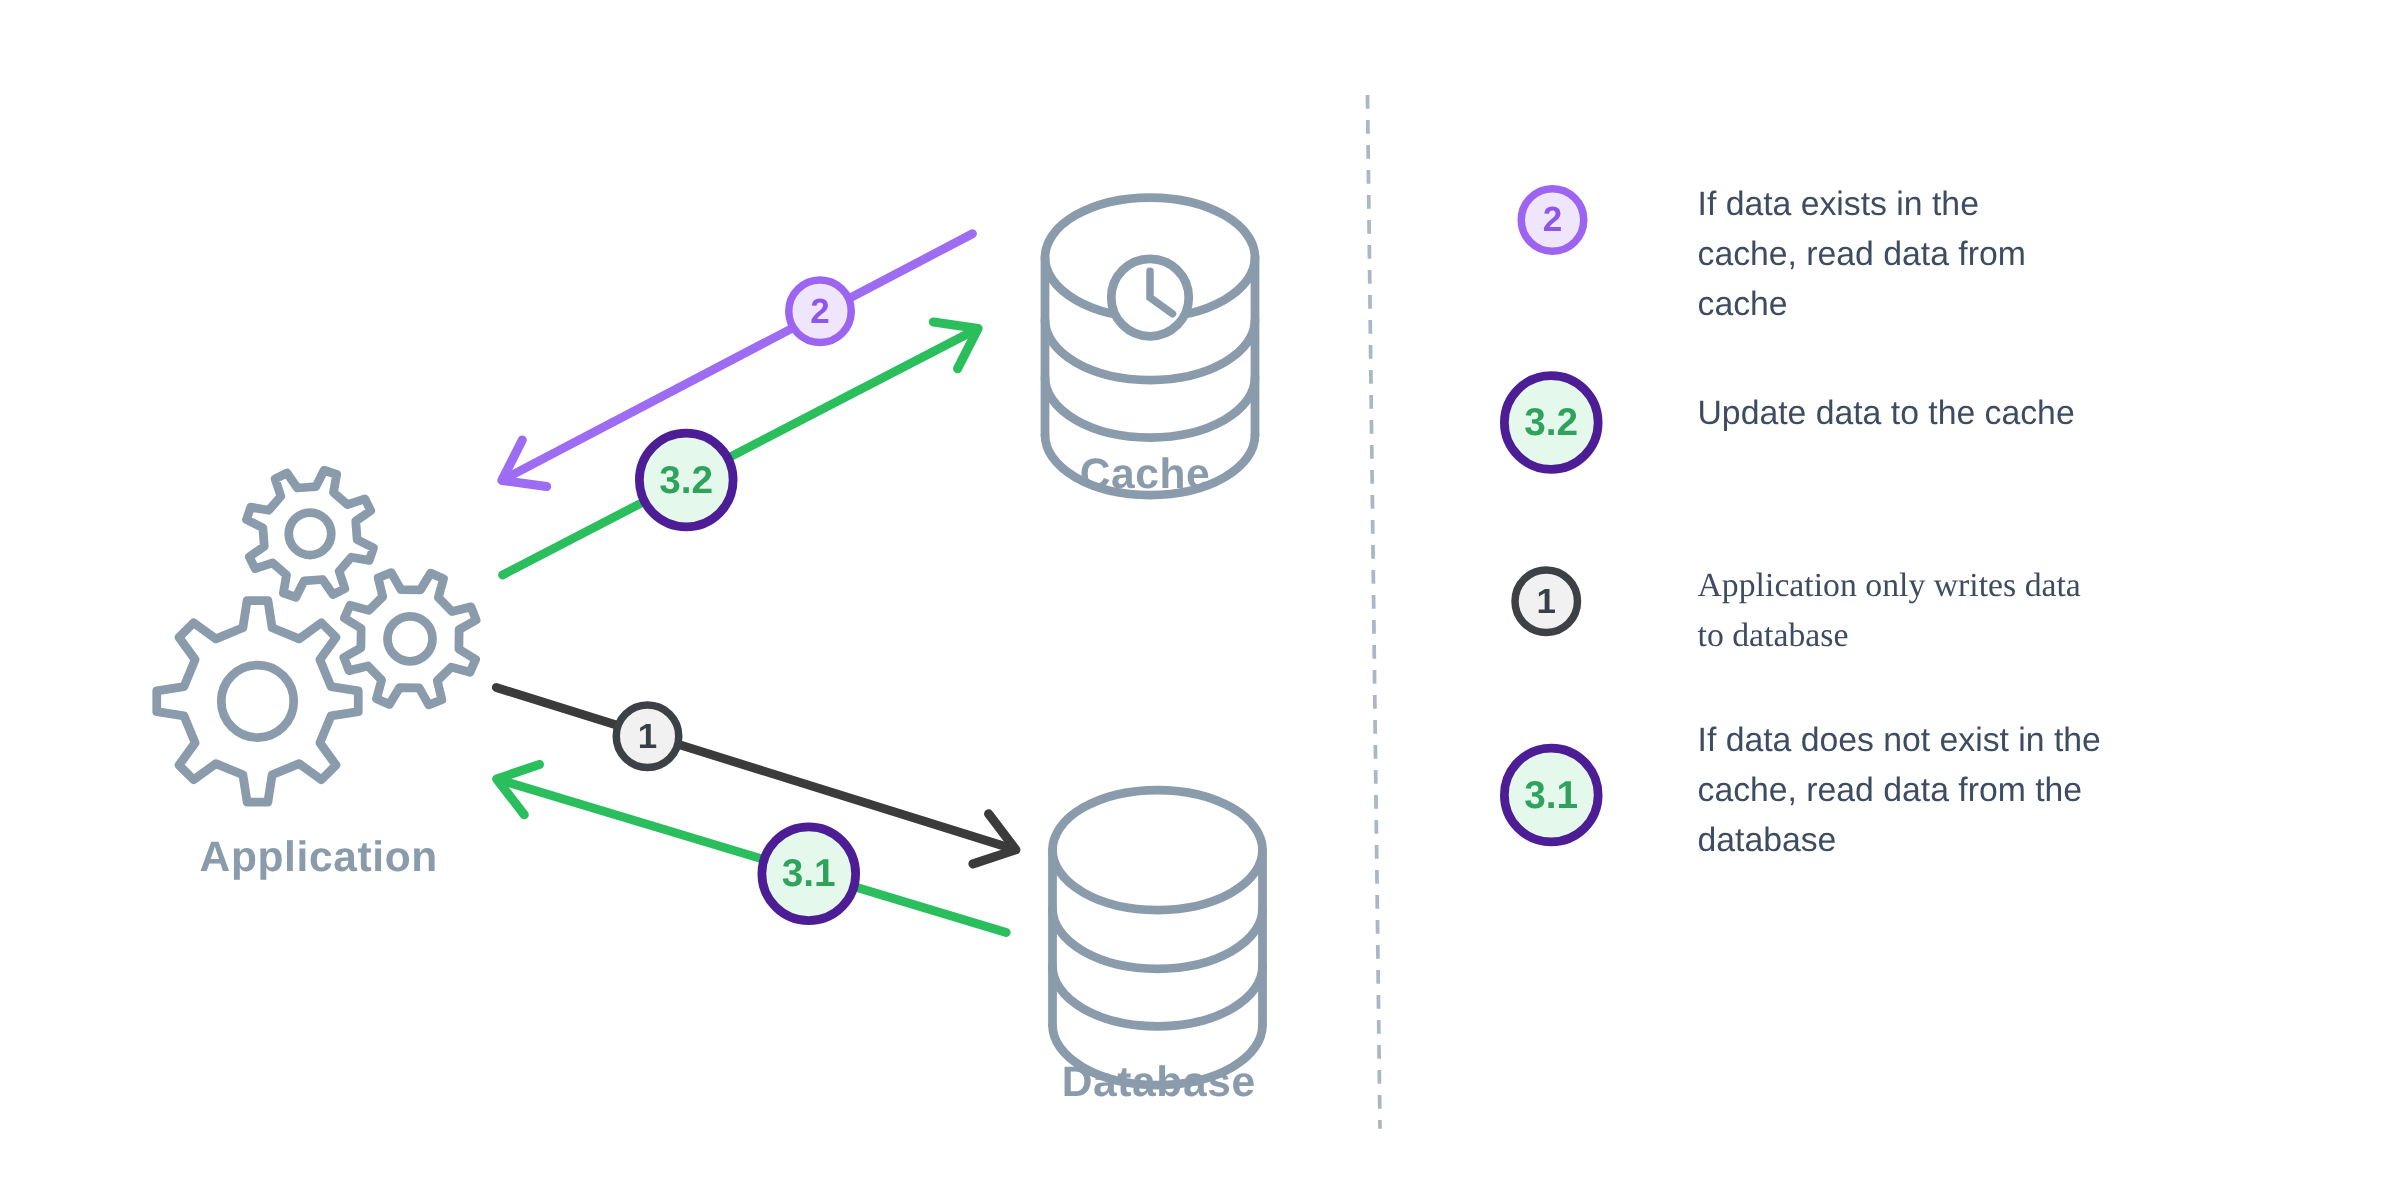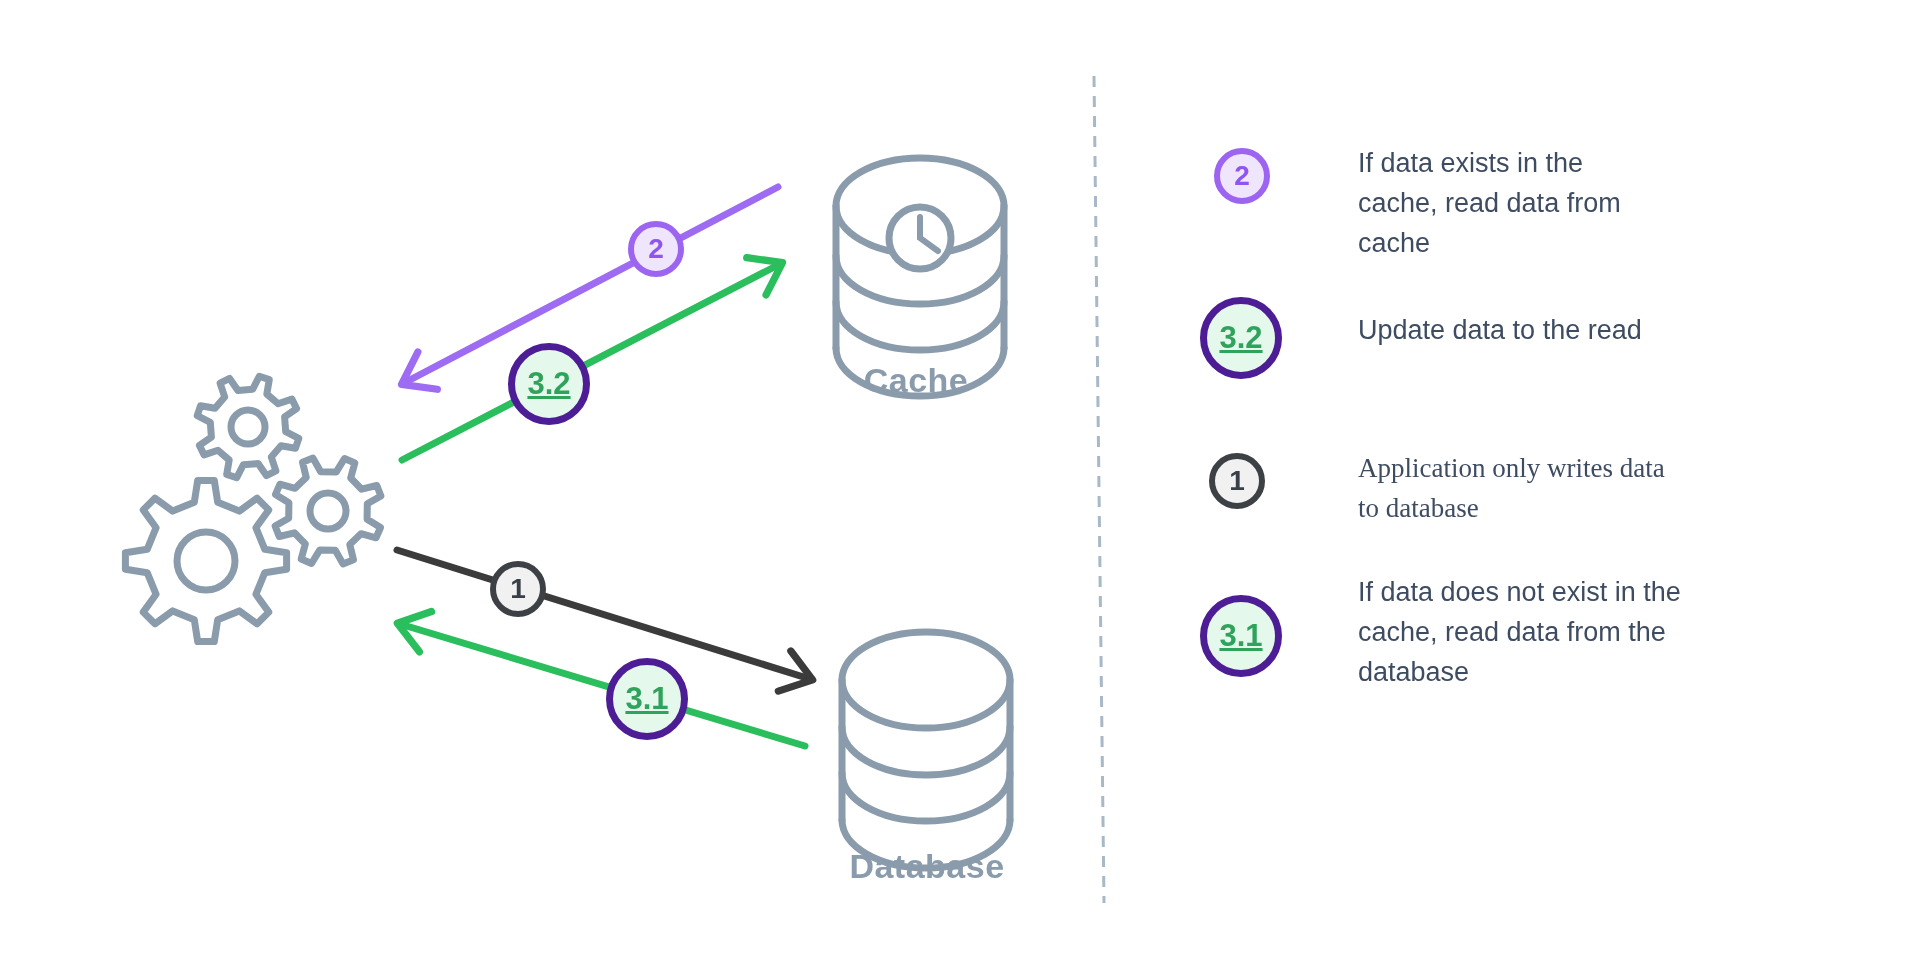--- a/index.html
+++ b/index.html
@@ -28,21 +28,21 @@
     position:absolute;
     box-sizing:border-box;
     border-radius:50%;
     background:#fff;
     display:flex;align-items:center;justify-content:center;
     font-weight:700;
   }
   .badge-sm{width:56px;height:56px;border-width:6px;font-size:28px;}
   .badge-lg{width:82px;height:82px;border-width:7px;font-size:31px;}
   .badge-purple{border:6px solid #9c64f1;background:#efe5fc;color:#8f56ee;}
-  .badge-green{border:8px solid #4c1d95;background:#e4f8ec;color:#2fa35c;text-decoration:underline;}
+  .badge-green{border:8px solid #4c1d95;background:#e4f8ec;color:#2fa35c;}
   .badge-green.badge-lg{border-width:7px;}
   .badge-dark{border:6px solid #3d4145;background:#f1f1f2;color:#383f47;}
 
   
   .legend-text{
     position:absolute;
     left:1310px;
     width:480px;
     color:#3e4c62;
     font-size:27px;
@@ -110,40 +110,41 @@
     <g stroke="#8a9bac" stroke-width="7" fill="none" stroke-linecap="round">
       <ellipse cx="926" cy="680" rx="84" ry="48"></ellipse>
       <line x1="842" y1="680" x2="842" y2="820"></line>
       <line x1="1010" y1="680" x2="1010" y2="820"></line>
       <path d="M842,727 A84,48 0 0 0 1010,727"></path>
       <path d="M842,773 A84,48 0 0 0 1010,773"></path>
       <path d="M842,820 A84,48 0 0 0 1010,820"></path>
     </g>
   </svg>
 
+  <div class="entity-label" style="left:255px;top:686px;">Application</div>
   <div class="entity-label" style="left:916px;top:380px;">Cache</div>
   <div class="entity-label" style="left:927px;top:866px;">Database</div>
 
   <div class="badge badge-sm badge-purple" style="left:628px;top:221px;">2</div>
   <div class="badge badge-lg badge-green" style="left:508px;top:343px;">3.2</div>
   <div class="badge badge-sm badge-dark" style="left:490px;top:561px;">1</div>
   <div class="badge badge-lg badge-green" style="left:606px;top:658px;">3.1</div>
 
   <div>
 
     <div>
       <div class="badge badge-sm badge-purple" style="left:1214px;top:148px;">2</div>
       <div class="legend-text" style="top:143px;">If data exists in the
 cache, read data from
 cache</div>
     </div>
 
     <div>
       <div class="badge badge-lg badge-green" style="left:1200px;top:297px;">3.2</div>
-      <div class="legend-text" style="top:310px;">Update data to the read</div>
+      <div class="legend-text" style="top:310px;">Update data to the cache</div>
     </div>
 
     <div>
       <div class="badge badge-sm badge-dark" style="left:1209px;top:453px;">1</div>
       <div class="legend-text" style="top:448px;font-family:Liberation Serif, serif;">Application only writes data
 to database</div>
     </div>
 
     <div>
       <div class="badge badge-lg badge-green" style="left:1200px;top:595px;">3.1</div>

